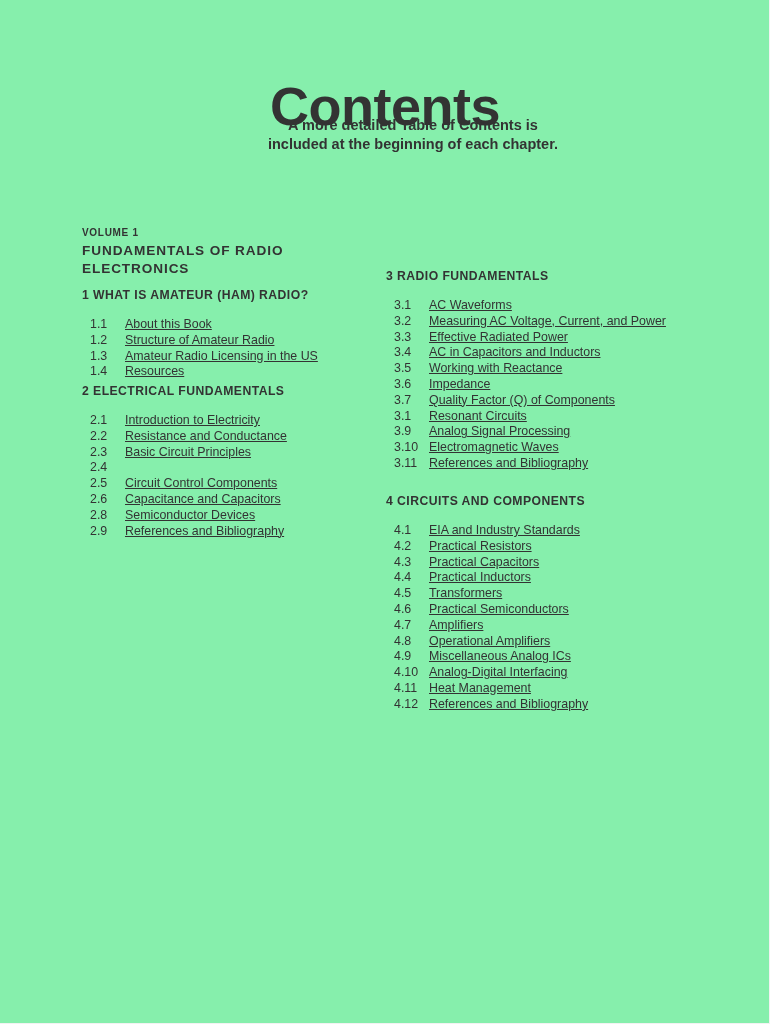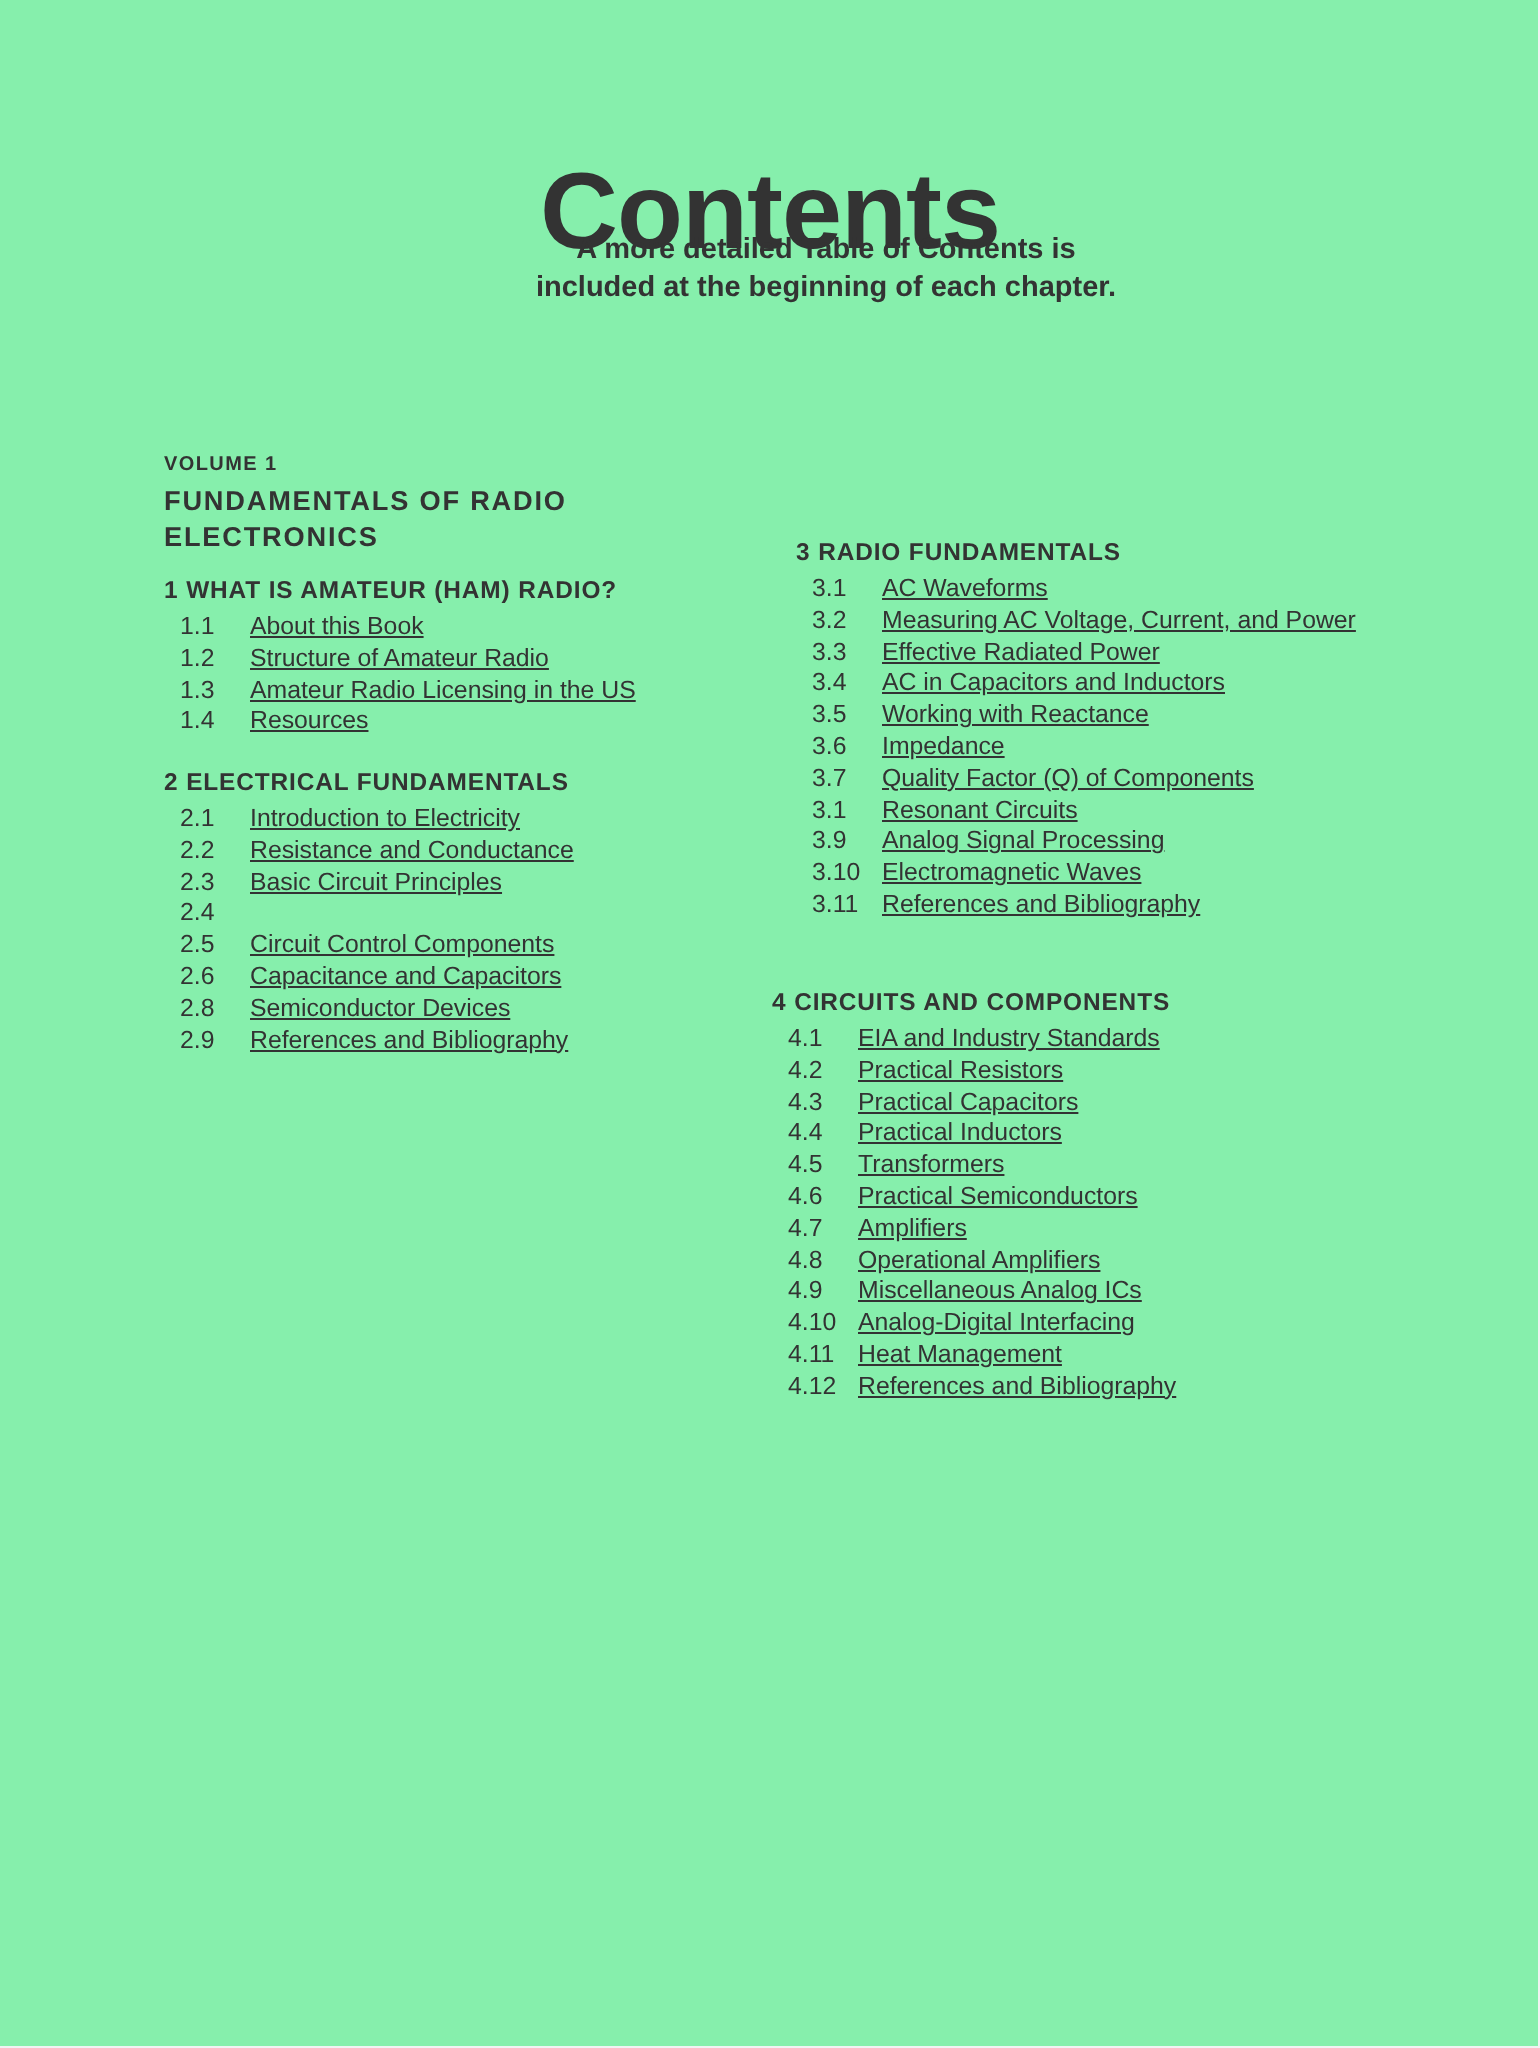--- a/index.html
+++ b/index.html
@@ -90,41 +90,41 @@
   .chapter-title {
     font-size: 12.2px;
     font-weight: bold;
     letter-spacing: 0.45px;
     color: #333333;
     line-height: 15px;
     white-space: nowrap;
   }
 
   .entries {
-    margin-top: 3px;
+    margin-top: 14px;
   }
   .entry {
     display: flex;
     font-size: 12.4px;
     line-height: 15.8px;
     color: #333333;
     white-space: nowrap;
   }
   .entry-num {
     width: 43px;
     flex: 0 0 43px;
     padding-left: 8px;
     box-sizing: border-box;
   }
   .entry-label { flex: 1 1 auto; text-decoration: underline; }
 
   
   #ch1 { position: absolute; top: 288px; left: 0; width: 310px; }
   #ch2 { position: absolute; top: 384px; left: 0; width: 310px; }
-  #ch3 { position: absolute; top: 269px; left: 12px; width: 330px; }
+  #ch3 { position: absolute; top: 269px; left: 0; width: 330px; }
   #ch4 { position: absolute; top: 494px; left: 0; width: 330px; }
 </style>
 </head>
 <body>
 
 <div class="page">
 
   <h1 class="title">Contents</h1>
 
   <div class="subtitle">

